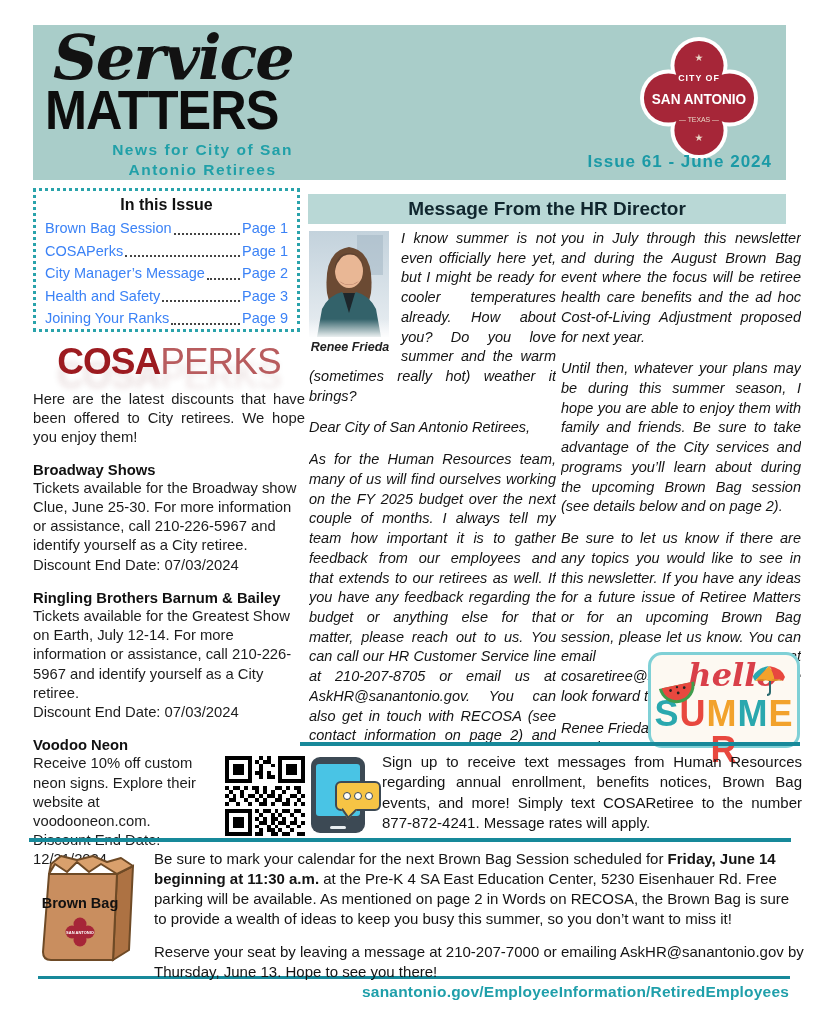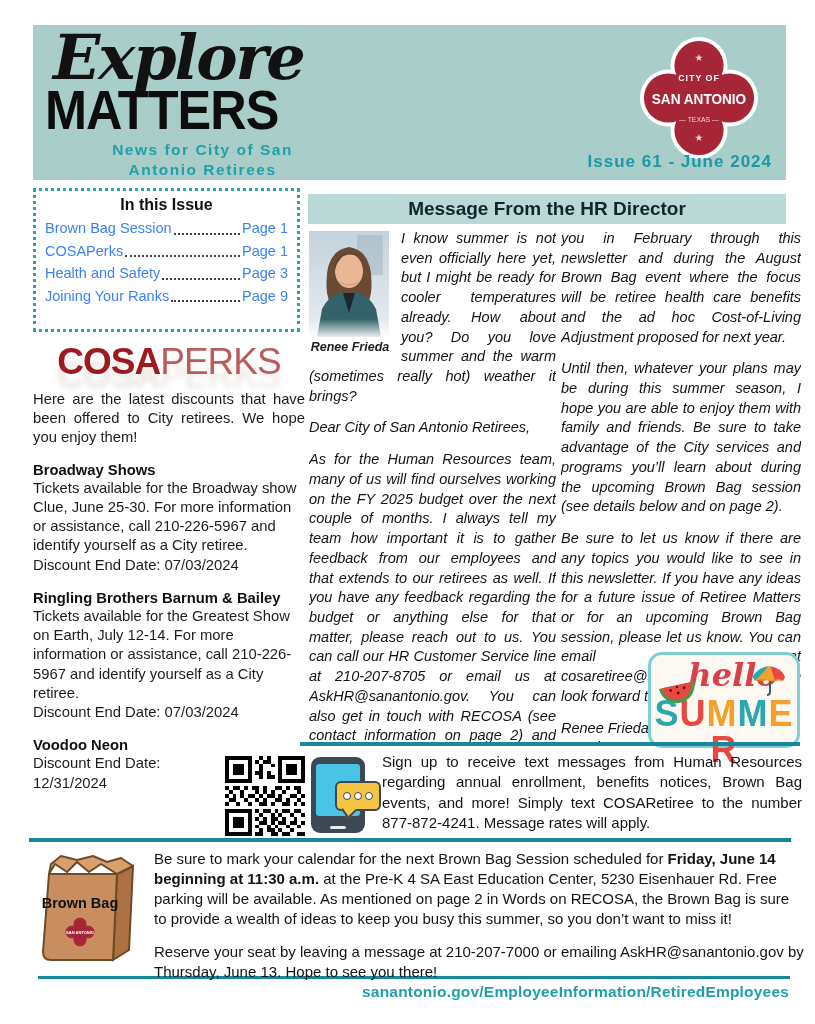--- a/index.html
+++ b/index.html
@@ -80,21 +80,21 @@
   
   .footer-url { position:absolute; left:362px; top:983px; color:#1f9faa; font-weight:bold; font-size:15.5px; letter-spacing:0.2px; }
 </style>
 </head>
 <body>
 
 <div class="page">
 
   <div class="masthead">
     <div class="logo-block">
-      <div class="title-script">Explore</div>
+      <div class="title-script">Service</div>
       <div class="title-block">MATTERS</div>
       <div class="masthead-sub">
         <span>News for City of San</span><br>
         <span>Antonio Retirees</span>
       </div>
     </div>
 
     <div class="badge-wrap">
       <svg width="118" height="126" viewBox="0 0 120 128">
 
@@ -128,20 +128,25 @@
     <div class="toc-title">In this Issue</div>
     <div class="toc-item">
       <span>Brown Bag Session</span>
         <span class="toc-leader"></span>
         <span>Page 1</span>
     </div>
     <div class="toc-item">
       <span>COSAPerks</span>
         <span class="toc-leader"></span>
         <span>Page 1</span>
+    </div>
+    <div class="toc-item">
+      <span>City Manager’s Message</span>
+        <span class="toc-leader"></span>
+        <span>Page 2</span>
     </div>
     <div class="toc-item">
       <span>Health and Safety</span>
         <span class="toc-leader"></span>
         <span>Page 3</span>
     </div>
     <div class="toc-item">
       <span>Joining Your Ranks</span>
         <span class="toc-leader"></span>
         <span>Page 9</span>
@@ -174,21 +179,21 @@
         <rect x="0" y="88" width="80" height="18" fill="url(#fade)"></rect>
       </svg>
       <div class="photo-cap">Renee Frieda</div>
     </div>
     <p>I know summer is not even officially here yet, but I might be ready for cooler temperatures already. How about you? Do you love summer and the warm (sometimes really hot) weather it brings?</p>
     <p>Dear City of San Antonio Retirees,</p>
     <p>As for the Human Resources team, many of us will find ourselves working on the FY 2025 budget over the next couple of months. I always tell my team how important it is to gather feedback from our employees and that extends to our retirees as well. If you have any feedback regarding the budget or anything else for that matter, please reach out to us. You can call our HR Customer Service line at 210-207-8705 or email us at AskHR@sanantonio.gov. You can also get in touch with RECOSA (see contact information on page 2) and they can help deliver your messages to us. I look forward to communicating with</p>
   </div>
 
   <div class="msg-col col2">
-    <p>you in February through this newsletter and during the August Brown Bag event where the focus will be retiree health care benefits and the ad hoc Cost-of-Living Adjustment proposed for next year.</p>
+    <p>you in July through this newsletter and during the August Brown Bag event where the focus will be retiree health care benefits and the ad hoc Cost-of-Living Adjustment proposed for next year.</p>
     <p>Until then, whatever your plans may be during this summer season, I hope you are able to enjoy them with family and friends. Be sure to take advantage  of the City services and programs you’ll learn about during the upcoming Brown Bag session (see details below and on page 2).</p>
     <p>Be sure to let us know if there are any topics you would like to see in this newsletter. If you have any ideas for a future issue of Retiree Matters or for an upcoming Brown Bag session, please let us know. You can email us at cosaretiree@sanantonio.gov.  We look forward to hearing from you!</p>
     <div class="sig">
       <div>Renee Frieda,</div>
       <div>HR Director</div>
     </div>
   </div>
 
   <div class="hello-summer">
     <svg class="hs-melon" width="42" height="30" viewBox="0 0 42 30">
@@ -238,20 +243,21 @@
         <rect width="21" height="21" fill="#fff"></rect>
         <g fill="#000">
           <path d="M0 0h7v7h-7z"></path>
             <path d="M14 0h7v7h-7z"></path>
             <path d="M0 14h7v7h-7z"></path>
           <path d="M1 1h5v5h-5z M15 1h5v5h-5z M1 15h5v5h-5z" fill="#fff"></path>
           <path d="M2 2h3v3h-3z M16 2h3v3h-3z M2 16h3v3h-3z"></path>
           <path d="M9 0h1v1h-1z M11 0h1v1h-1z M8 1h1v1h-1z M10 1h2v1h-2z M9 2h1v2h-1z M12 2h1v1h-1z M8 4h2v1h-2z M11 4h1v2h-1z M9 5h1v1h-1z M12 5h1v1h-1z M0 8h1v1h-1z M2 8h2v1h-2z M5 8h1v1h-1z M7 8h2v1h-2z M10 8h1v2h-1z M13 8h2v1h-2z M16 8h1v1h-1z M18 8h2v1h-2z M1 9h1v1h-1z M4 9h1v2h-1z M8 9h1v1h-1z M12 9h1v1h-1z M15 9h1v1h-1z M19 9h1v1h-1z M0 10h1v1h-1z M2 10h1v1h-1z M6 10h2v1h-2z M9 10h1v1h-1z M11 10h2v1h-2z M14 10h1v2h-1z M17 10h2v1h-2z M20 10h1v1h-1z M1 11h2v1h-2z M5 11h1v1h-1z M8 11h1v1h-1z M10 11h1v1h-1z M13 11h1v1h-1z M16 11h1v1h-1z M19 11h1v1h-1z M0 12h1v1h-1z M3 12h1v1h-1z M6 12h1v1h-1z M9 12h2v1h-2z M12 12h1v1h-1z M15 12h2v1h-2z M18 12h1v1h-1z M20 12h1v1h-1z M8 14h1v1h-1z M10 14h2v1h-2z M13 14h1v1h-1z M15 14h2v1h-2z M18 14h2v1h-2z M9 15h1v1h-1z M12 15h1v2h-1z M14 15h1v1h-1z M17 15h1v1h-1z M20 15h1v1h-1z M8 16h1v1h-1z M10 16h1v1h-1z M13 16h1v1h-1z M15 16h1v1h-1z M18 16h1v1h-1z M9 17h2v1h-2z M12 17h1v1h-1z M14 17h2v1h-2z M17 17h2v1h-2z M20 17h1v1h-1z M8 18h1v1h-1z M11 18h1v1h-1z M13 18h1v1h-1z M16 18h1v1h-1z M19 18h1v1h-1z M9 19h1v1h-1z M11 19h2v1h-2z M14 19h1v1h-1z M17 19h1v1h-1z M8 20h2v1h-2z M12 20h2v1h-2z M15 20h2v1h-2z M19 20h2v1h-2z"></path>
         </g>
       </svg>
+      <div class="body2">Receive 10% off custom neon signs. Explore their website at voodooneon.com.</div>
       <div class="body2">Discount End Date: 12/31/2024</div>
     </div>
   </div>
 
   <div class="rule rule-1"></div>
   <div class="rule rule-2"></div>
   <div class="rule rule-3"></div>
 
   <div class="phone-wrap">
     <div class="phone">

